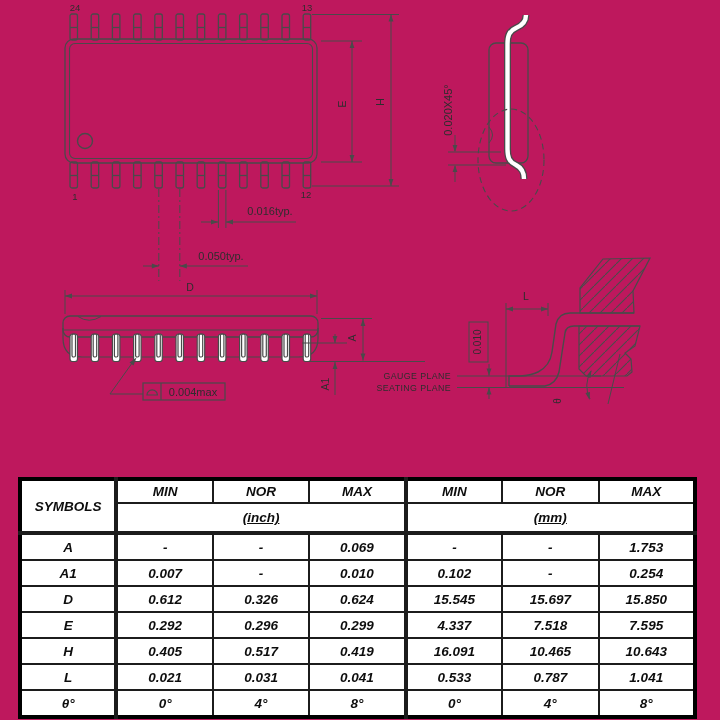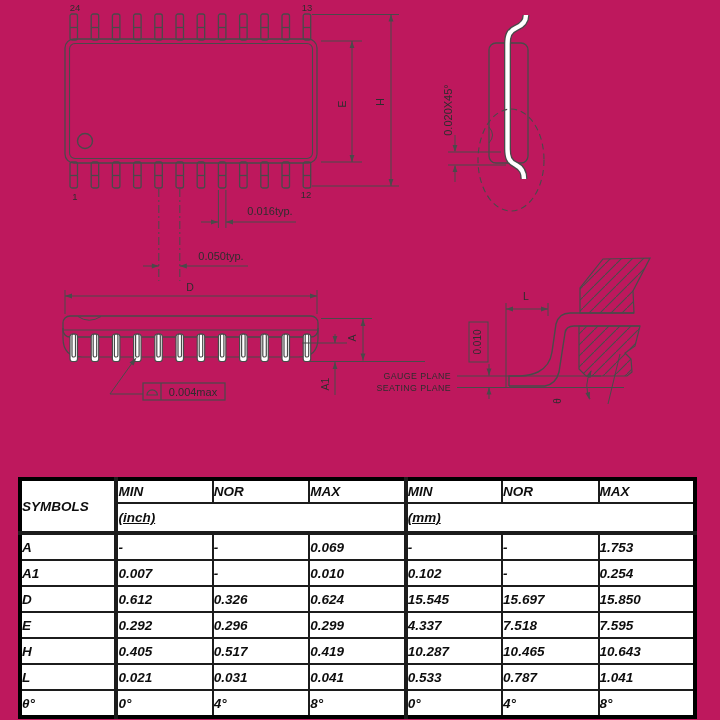--- a/index.html
+++ b/index.html
@@ -6,21 +6,21 @@
   .canvas{position:relative;width:720px;height:720px;background:#be185d;overflow:hidden;
           font-family:"Liberation Sans", sans-serif;}
   svg text{font-family:"Liberation Sans", sans-serif; fill:#2e2e2e;}
   .dimtxt{font-size:11px;}
   .pinnum{font-size:9.5px;}
   .dimletter{font-size:10.5px;}
   .planetxt{font-size:8.8px;letter-spacing:.4px;}
 
   .dimtable{position:absolute;left:18px;top:477px;width:679px;height:236px;
             border-collapse:collapse;table-layout:fixed;background:#fff;}
-  .dimtable td{border:2px solid #1c1c1c;text-align:left;vertical-align:middle;
+  .dimtable td{border:2px solid #1c1c1c;text-align:center;vertical-align:middle;
                padding:0;color:#0d0d0d;font-style:italic;font-weight:bold;
                font-size:13.5px;overflow:hidden;}
   .dimtable{border:4px solid #000;}
   .bl-thick{border-left-width:4px !important;}
   .bb-thick{border-bottom-width:4px !important;}
   .symhead{font-size:15px;}
   .symcol{font-size:14px;}
   .hrow td{height:21px;}
   .urow td{height:27px;text-decoration:underline;}
   .drow td{height:24px;}
@@ -279,21 +279,21 @@
     <td>0.299</td>
     <td class="bl-thick">4.337</td>
     <td>7.518</td>
     <td>7.595</td>
   </tr>
   <tr class="drow">
     <td class="symcol">H</td>
     <td class="bl-thick">0.405</td>
     <td>0.517</td>
     <td>0.419</td>
-    <td class="bl-thick">10.287</td>
+    <td class="bl-thick">16.091</td>
     <td>10.465</td>
     <td>10.643</td>
   </tr>
   <tr class="drow">
     <td class="symcol">L</td>
     <td class="bl-thick">0.021</td>
     <td>0.031</td>
     <td>0.041</td>
     <td class="bl-thick">0.533</td>
     <td>0.787</td>

